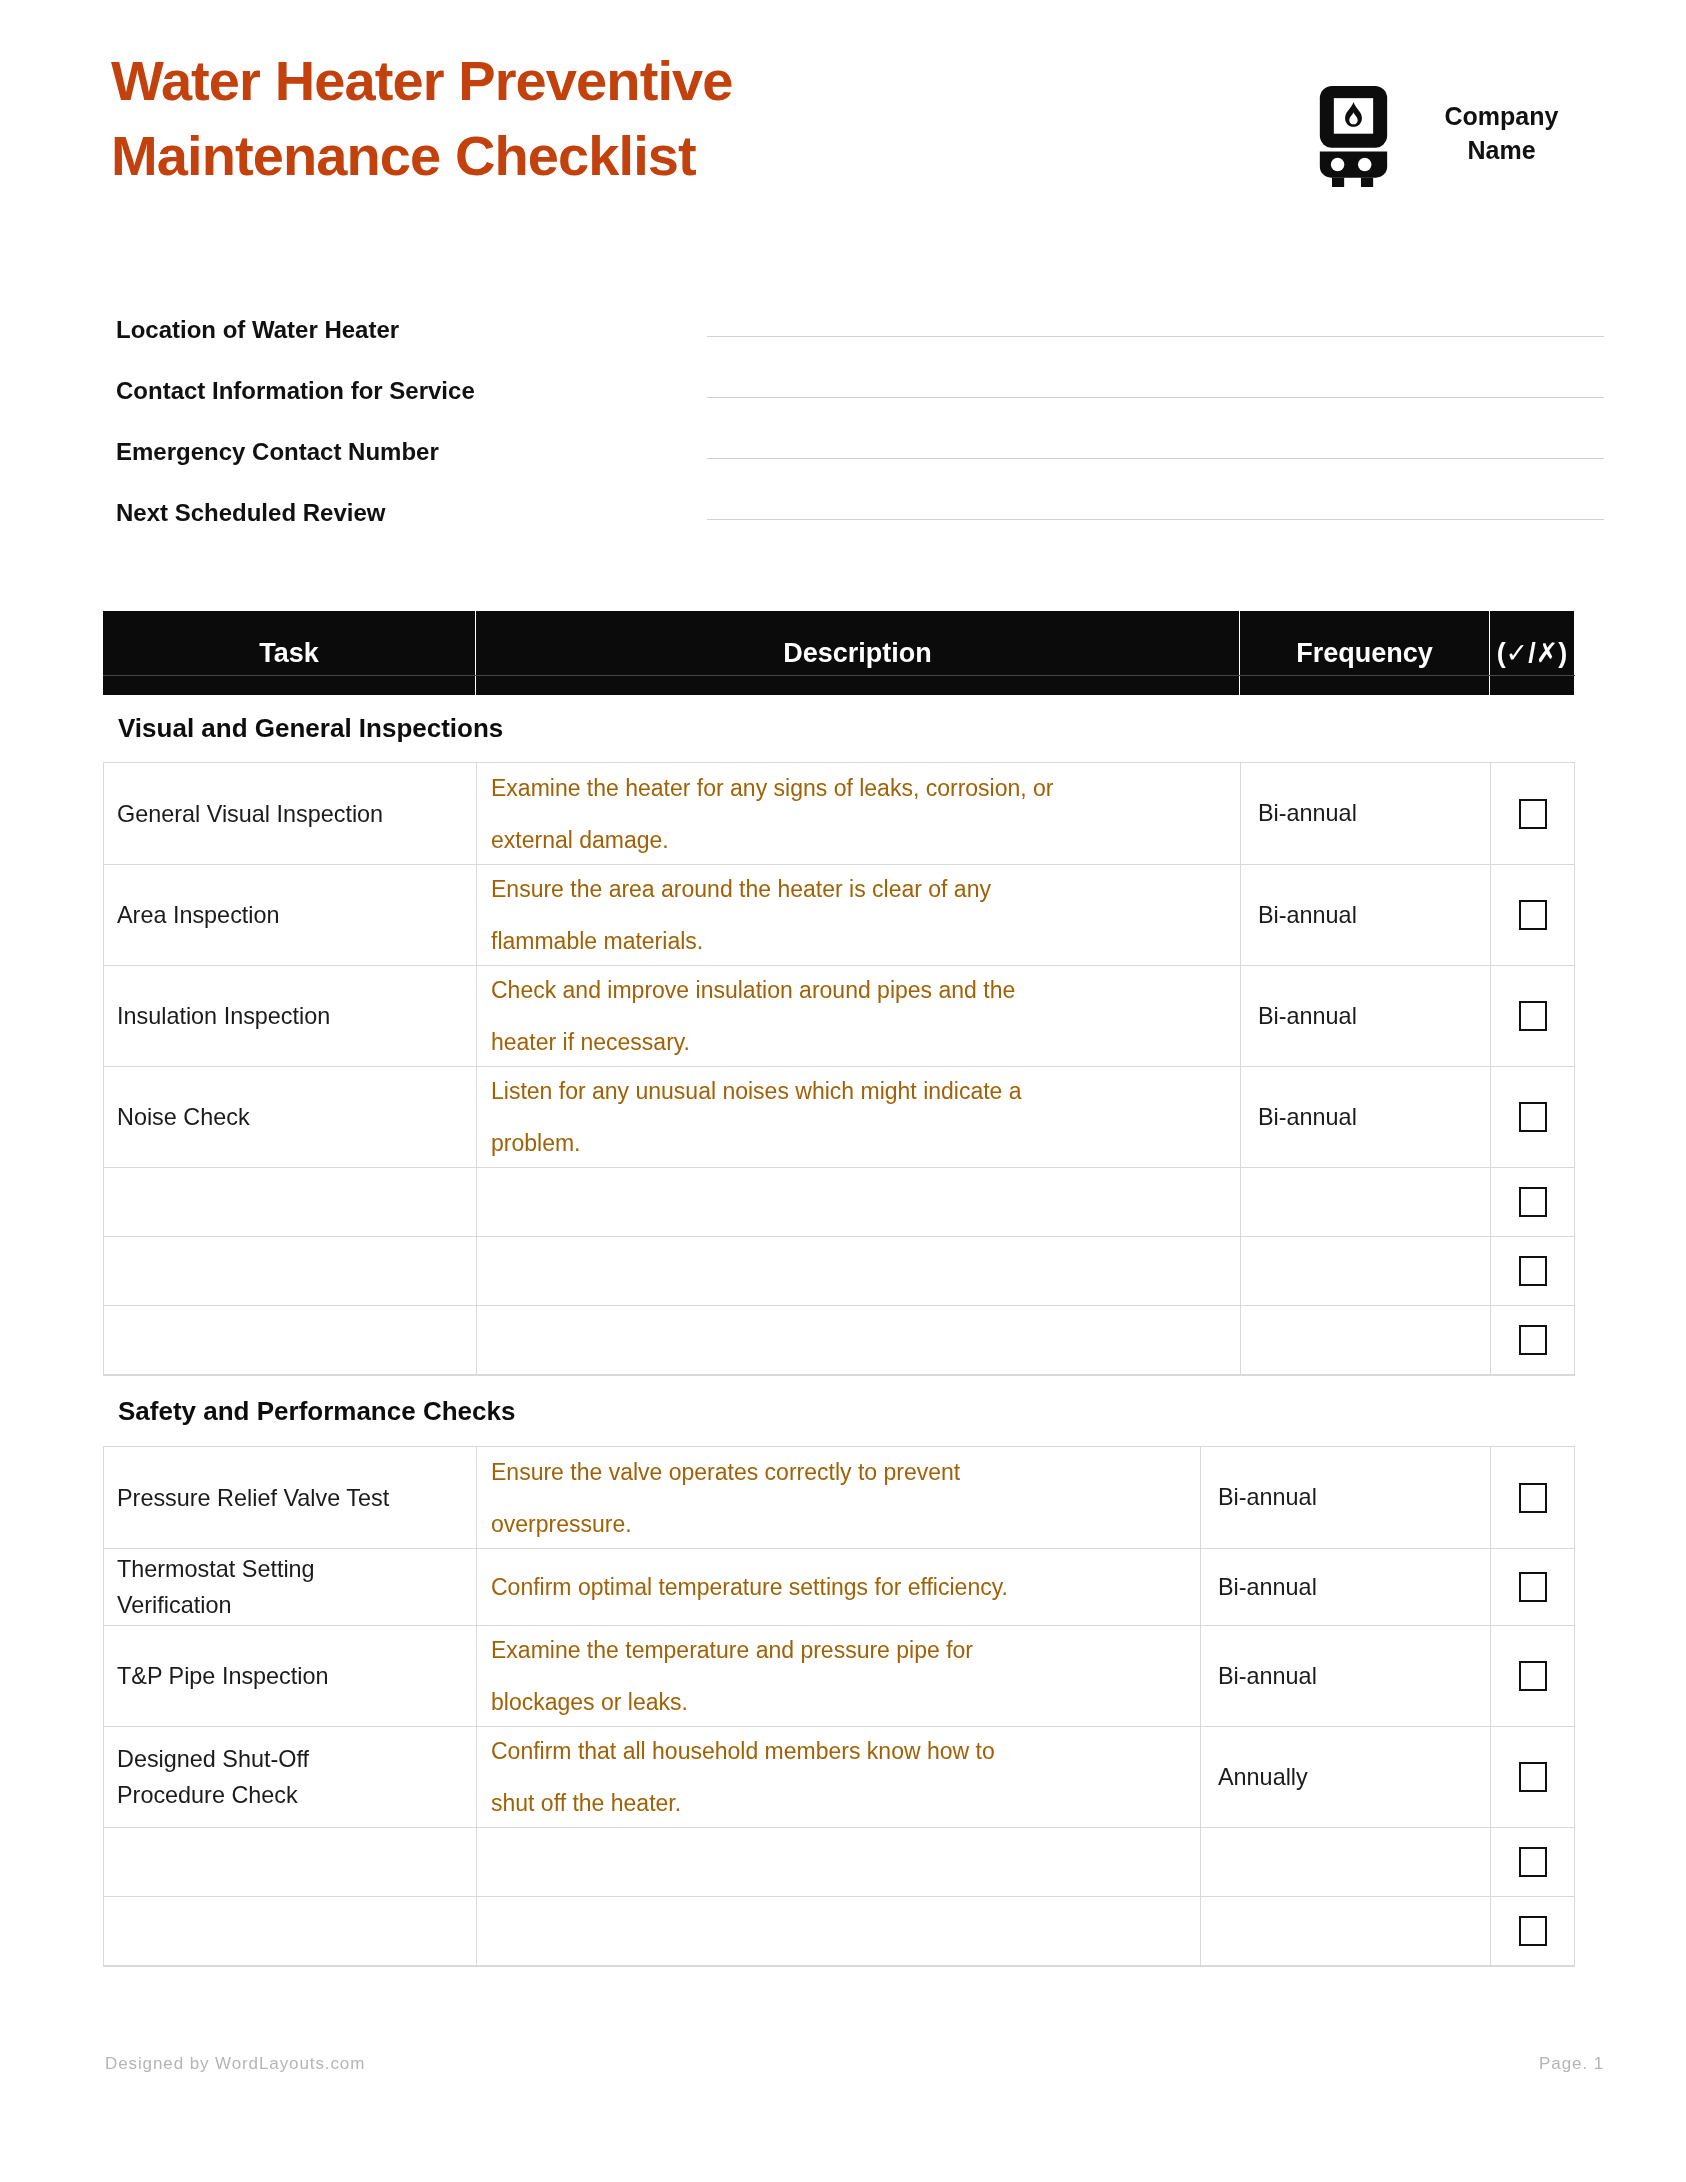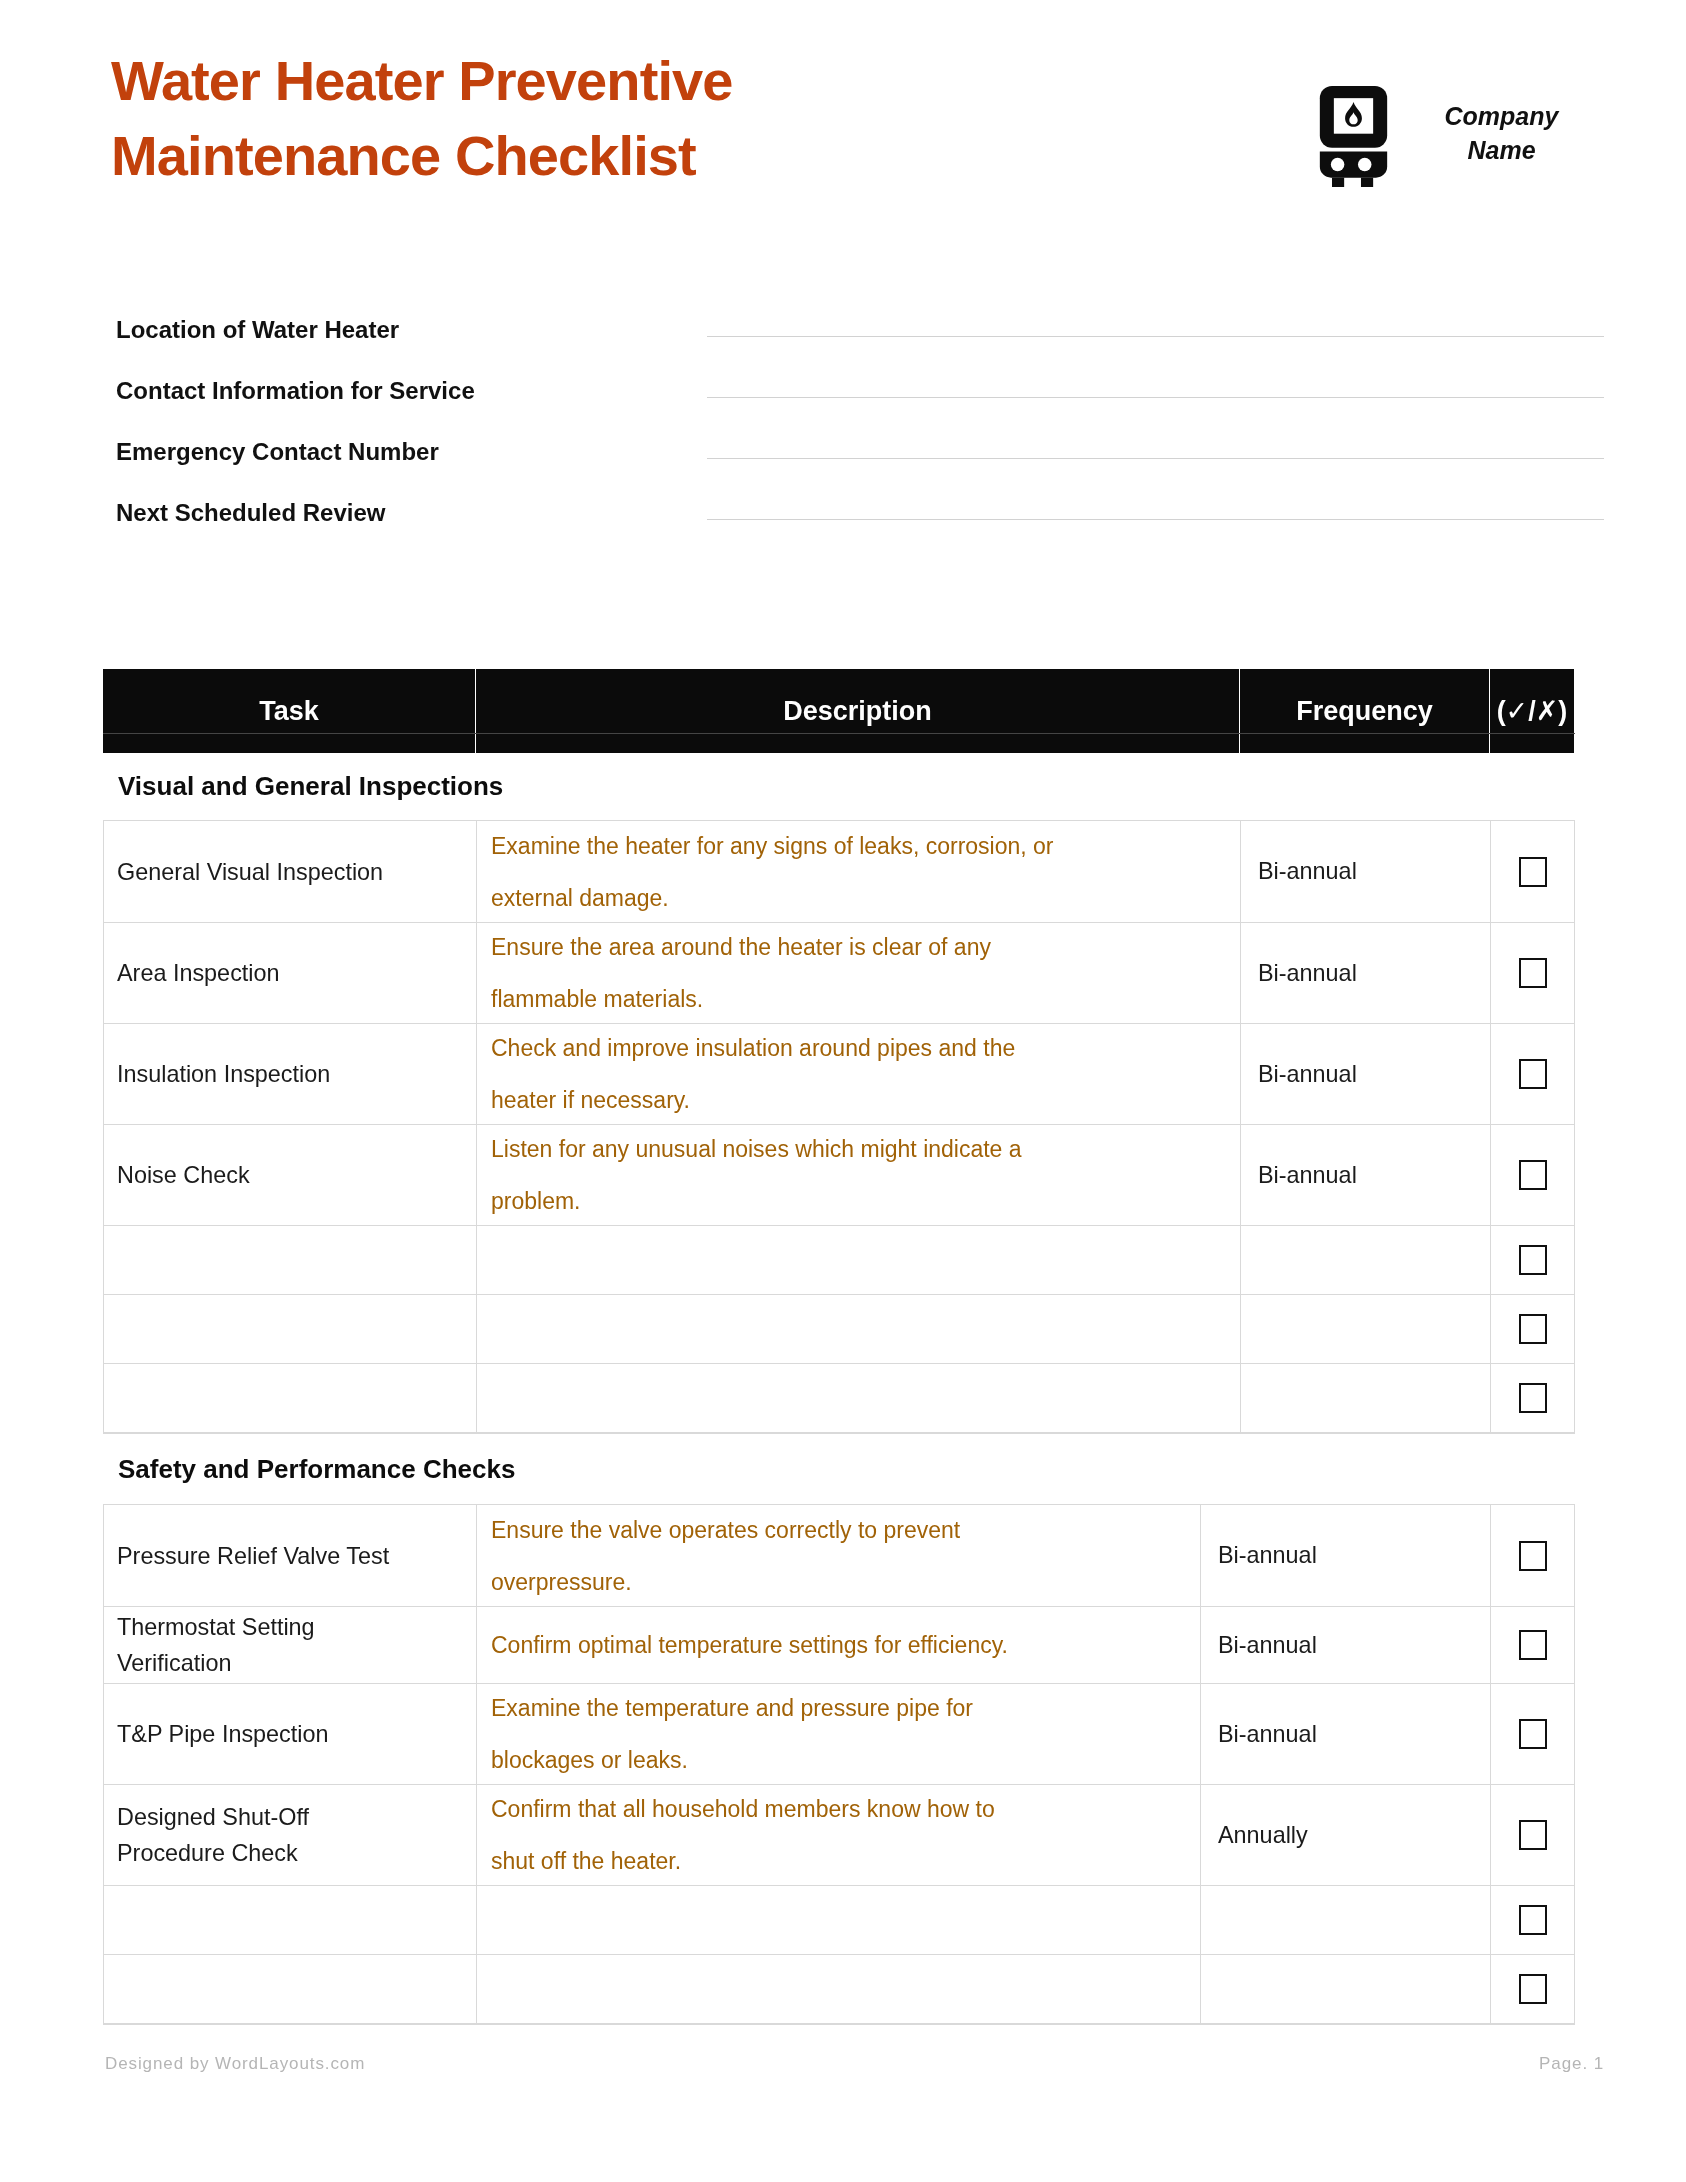--- a/index.html
+++ b/index.html
@@ -12,30 +12,30 @@
   
   .page-title {
     position:absolute; left:111px; top:43px;
     font-size:56px; font-weight:800; letter-spacing:-0.9px;
     line-height:75px; white-space:pre-line; color:#c2410c;
   }
   .logo { position:absolute; left:1314px; top:86px; width:79px; height:101px; }
   .company-name {
     position:absolute; left:1401px; top:99px; width:201px;
     text-align:center; font-size:25px; font-weight:700; line-height:34px;
-    white-space:pre-line; color:#111;font-style:italic;
+    white-space:pre-line; color:#111;
   }
   
   .info { position:absolute; left:116px; top:302px; width:1488px; }
   .info-row { position:relative; height:61px; }
   .info-label { position:absolute; left:0; bottom:19px; font-size:24px; font-weight:700; color:#111;text-align:center; }
   .info-line { position:absolute; left:591px; right:0; bottom:26px; height:0; border-bottom:1.9px solid #d2d2d2; }
   .info-value { position:absolute; left:604px; bottom:30px; font-size:22.5px; color:#333; }
   
-  .checklist { position:absolute; left:103px; top:669px; width:1472px; }
+  .checklist { position:absolute; left:103px; top:611px; width:1472px; }
   .t-header { position:relative; display:flex; height:84px; background:#0b0b0b; }
   .t-header .hc {
     display:flex; align-items:center; justify-content:center;
     color:#ffffff; font-size:27px; font-weight:700;
   }
   .t-header .hc:not(:last-child){ border-right:1.9px solid #ffffff; }
   .hc.c-task{ width:373px; } .hc.c-desc{ width:764px; } .hc.c-freq{ width:250px; } .hc.c-check{ flex:1; }
   .t-header .innerline { position:absolute; left:0; right:0; bottom:19px; height:0.9px; background:#454545; }
   .section-row { display:flex; align-items:center; font-size:26px; font-weight:700; color:#0d0d0d; padding-left:15px; }
   .section-row.s1 { height:67px; }

